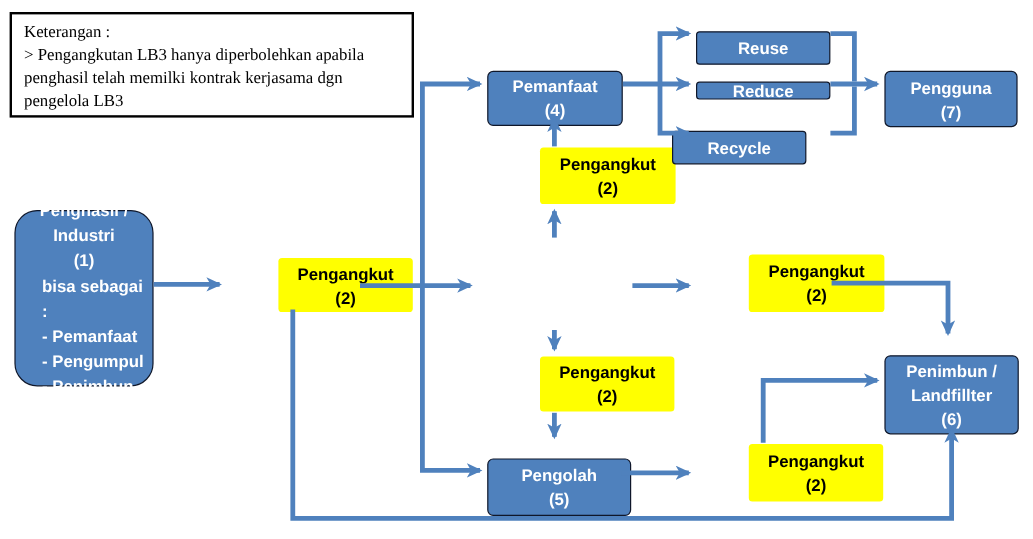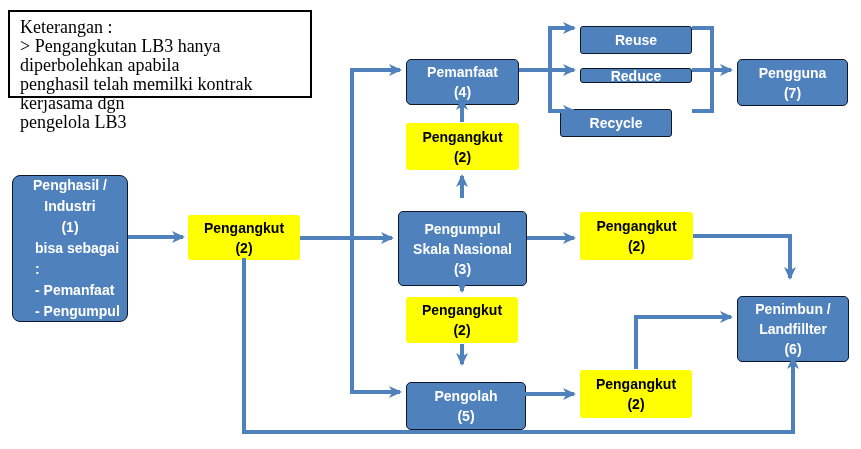--- a/index.html
+++ b/index.html
@@ -1,32 +1,32 @@
 <!DOCTYPE html>
 <html><head>
 <meta charset="utf-8">
 <style>
   html,body{margin:0;padding:0;background:#ffffff;}
   .stage{position:relative;width:861px;height:449px;background:#ffffff;overflow:hidden;
          font-family:"Liberation Sans",sans-serif;}
   
-  #note{position:absolute;left:8px;top:10px;width:304px;height:88px;box-sizing:border-box;
+  #note{position:absolute;left:8px;top:10px;width:337px;height:88px;box-sizing:border-box;
         background:#ffffff;border:2px solid #000000;z-index:2;
-        font-family:"Liberation Serif",serif;font-size:18px;line-height:19px;color:#000;
+        font-family:"Liberation Serif",serif;font-size:14px;line-height:19px;color:#000;
         padding:6px 10px;}
   
   .node{position:absolute;display:flex;flex-direction:column;justify-content:center;
         box-sizing:border-box;z-index:2;text-align:center;
         font-weight:bold;font-size:14px;line-height:20px;}
   .node div{width:100%;}
   .blue{background:#4F81BD;color:#ffffff;border:1px solid #0f172a;border-radius:5px;margin-top:12px;}
-  .yellow{background:#FFFF00;color:#000000;border-radius:3px;}
+  .yellow{background:#FFFF00;color:#000000;border-radius:3px;margin-left:44px;}
   .tl{text-align:left;padding-left:22px;box-sizing:border-box;}
   
-  #penghasil {left:12px; top:163px;width:116px;height:147px;border-radius:8px;line-height:21px;}
+  #penghasil {left:12px; top:163px;width:116px;height:147px;border-radius:19px;line-height:21px;}
   #pengangkut1{left:188px;top:215px;width:112px;height:45px;}
   #pemanfaat {left:406px;top:47px; width:113px;height:46px;}
   #pengangkut2{left:406px;top:123px;width:113px;height:47px;}
   #pengumpul {left:398px;top:199px;width:129px;height:75px;}
   #pengangkut3{left:406px;top:297px;width:112px;height:46px;}
   #pengolah  {left:406px;top:370px;width:120px;height:48px;}
   #pengangkut4{left:580px;top:212px;width:113px;height:48px;}
   #pengangkut5{left:580px;top:370px;width:112px;height:48px;}
   #penimbun  {left:737px;top:284px;width:112px;height:66px;}
   #reuse     {left:580px;top:14px; width:112px;height:28px;border-radius:3px;}
@@ -79,42 +79,38 @@
     <polyline points="692,70 731,70" marker-end="url(#arr)"></polyline>
   </svg>
 
   <div class="node blue" id="penghasil">
     <div>Penghasil /</div>
     <div>Industri</div>
     <div>(1)</div>
     <div class="tl">bisa sebagai :</div>
     <div class="tl">- Pemanfaat</div>
     <div class="tl">- Pengumpul</div>
+    <div class="tl">- Penimbun</div>
   </div>
 
   <div class="node yellow" id="pengangkut1">
     <div>Pengangkut</div>
     <div>(2)</div>
   </div>
 
   <div class="node blue" id="pemanfaat">
     <div>Pemanfaat</div>
     <div>(4)</div>
   </div>
 
   <div class="node yellow" id="pengangkut2">
     <div>Pengangkut</div>
     <div>(2)</div>
   </div>
 
-  <div class="node blue" id="pengumpul">
-    <div>Pengumpul</div>
-    <div>Skala Nasional</div>
-    <div>(3)</div>
-  </div>
 
   <div class="node yellow" id="pengangkut3">
     <div>Pengangkut</div>
     <div>(2)</div>
   </div>
 
   <div class="node blue" id="pengolah">
     <div>Pengolah</div>
     <div>(5)</div>
   </div>

